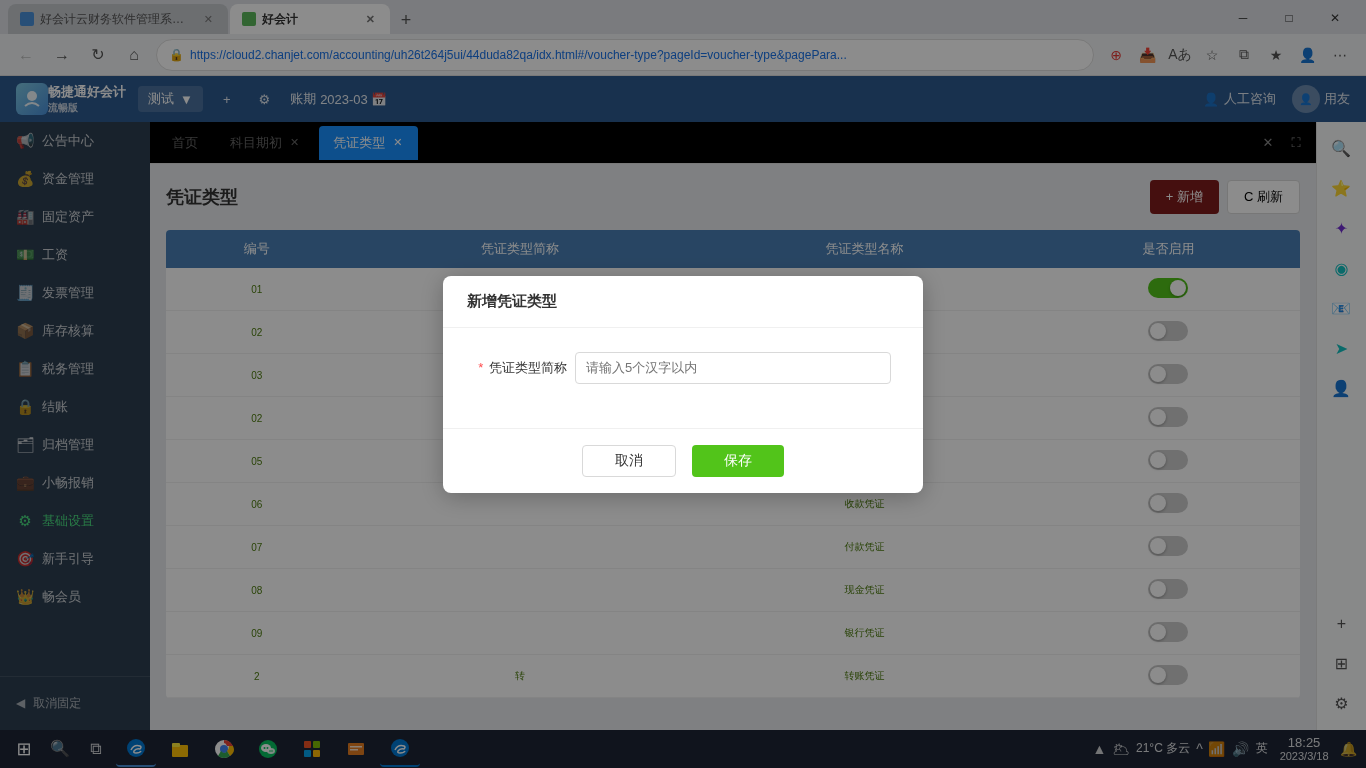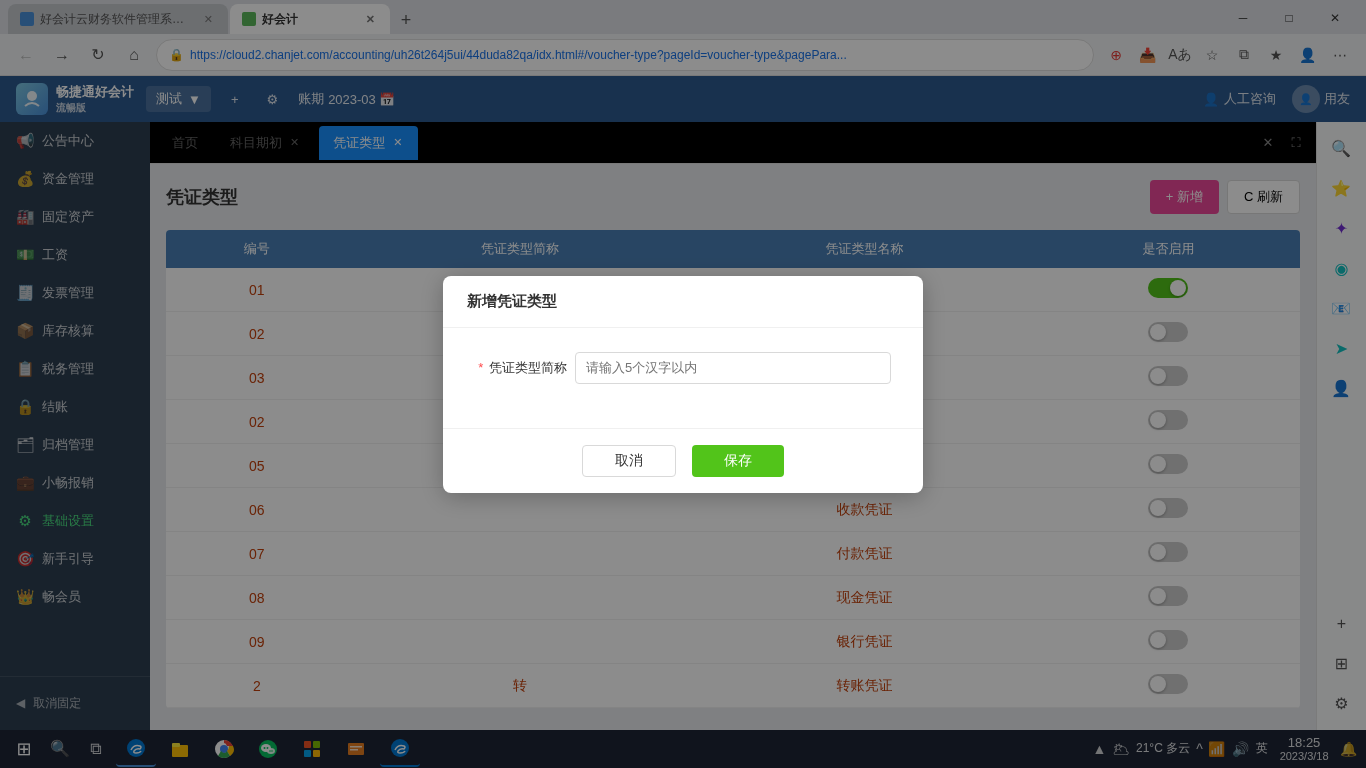--- a/index.html
+++ b/index.html
@@ -20,21 +20,21 @@
     .nav-btn.disabled { color: #bbb; cursor: default; }
     .address-bar { flex: 1; height: 32px; background: #fff; border: 1px solid #ddd; border-radius: 16px; display: flex; align-items: center; padding: 0 12px; gap: 6px; font-size: 12px; color: #333; }
     .address-bar .lock-icon { color: #888; font-size: 12px; }
     .address-text { flex: 1; overflow: hidden; text-overflow: ellipsis; white-space: nowrap; font-size: 12px; color: #1a73e8; }
     .browser-right-icons { display: flex; gap: 4px; align-items: center; }
     .browser-icon-btn { width: 28px; height: 28px; display: flex; align-items: center; justify-content: center; border-radius: 50%; cursor: pointer; color: #555; font-size: 14px; }
 
     
     .app-container { display: flex; flex-direction: column; height: calc(768px - 80px); background: #f0f2f5; }
     .app-header { background: #2d5a8e; height: 46px; display: flex; align-items: center; padding: 0 16px; gap: 12px; }
-    .app-logo { display: flex; align-items: center; gap: 8px; color: #fff; font-size: 14px; font-weight: bold; }
+    .app-logo { display: flex; align-items: center; color: #fff; font-size: 14px; font-weight: bold; }
     .logo-icon { width: 32px; height: 32px; background: linear-gradient(135deg, #7ec8e3, #4a90d9); border-radius: 6px; display: flex; align-items: center; justify-content: center; font-size: 10px; color: #fff; font-weight: bold; }
     .company-select { background: rgba(255,255,255,0.15); border: none; color: #fff; padding: 4px 10px; border-radius: 4px; font-size: 13px; display: flex; align-items: center; gap: 6px; cursor: pointer; }
     .header-btn { color: rgba(255,255,255,0.85); cursor: pointer; font-size: 13px; display: flex; align-items: center; gap: 4px; padding: 4px 8px; border-radius: 4px; }
     .period-info { color: rgba(255,255,255,0.9); font-size: 13px; display: flex; align-items: center; gap: 4px; }
     .header-spacer { flex: 1; }
     .header-right { display: flex; align-items: center; gap: 16px; }
     .support-btn { color: rgba(255,255,255,0.85); font-size: 13px; display: flex; align-items: center; gap: 4px; cursor: pointer; }
     .user-info { color: rgba(255,255,255,0.85); font-size: 13px; display: flex; align-items: center; gap: 4px; cursor: pointer; }
     .user-avatar { width: 28px; height: 28px; border-radius: 50%; background: rgba(255,255,255,0.3); display: flex; align-items: center; justify-content: center; font-size: 11px; color: #fff; }
 
@@ -51,27 +51,27 @@
     .content-area { flex: 1; display: flex; flex-direction: column; overflow: hidden; background: #e8eaed; }
     .page-tab { padding: 8px 14px; font-size: 13px; cursor: pointer; color: #666; border-radius: 4px 4px 0 0; display: flex; align-items: center; gap: 6px; }
     .page-tab.active { background: #1890ff; color: #fff; }
     .page-tab-close { font-size: 11px; cursor: pointer; padding: 1px 2px; border-radius: 2px; }
 
     
     .page-content { flex: 1; padding: 16px; overflow-y: auto; }
     .page-header { display: flex; align-items: center; justify-content: space-between; margin-bottom: 16px; }
     .page-title { font-size: 18px; font-weight: bold; color: #333; }
     .page-actions { display: flex; gap: 8px; }
-    .btn-primary { background: #ec4899; color: #fff; border: none; padding: 7px 16px; border-radius: 4px; cursor: pointer; font-size: 13px; display: flex; align-items: center; gap: 4px; }
+    .btn-primary { background: #7f1d1d; color: #fff; border: none; padding: 7px 16px; border-radius: 4px; cursor: pointer; font-size: 13px; display: flex; align-items: center; gap: 4px; }
     .btn-default { background: #fff; color: #000000; border: 1px solid #d9d9d9; padding: 7px 16px; border-radius: 4px; cursor: pointer; font-size: 13px; display: flex; align-items: center; gap: 4px; }
 
     
     .data-table { width: 100%; border-collapse: collapse; background: #fff; border-radius: 4px; overflow: hidden; }
     .data-table th { background: #4a7fb5; color: #fff; padding: 10px 16px; text-align: center; font-size: 13px; font-weight: normal; border: none; }
-    .data-table td { padding: 10px 16px; text-align: center; font-size: 14px; color: #c2410c; border-bottom: 1px solid #f0f0f0; }
+    .data-table td { padding: 10px 16px; text-align: center; font-size: 10px; color: #4d7c0f; border-bottom: 1px solid #f0f0f0; }
     .toggle-switch { display: inline-block; width: 40px; height: 20px; position: relative; }
     .toggle-switch .track { width: 40px; height: 20px; border-radius: 10px; background: #ccc; position: absolute; }
     .toggle-switch .track.on { background: #52c41a; }
     .toggle-switch .thumb { width: 16px; height: 16px; border-radius: 50%; background: #fff; position: absolute; top: 2px; transition: left 0.2s; }
     .toggle-switch .track.on + .thumb, .toggle-on .thumb { left: 22px; }
     .toggle-switch .thumb { left: 2px; }
     .toggle-on .track { background: #52c41a; }
     .toggle-on .thumb { left: 22px; }
 
     

